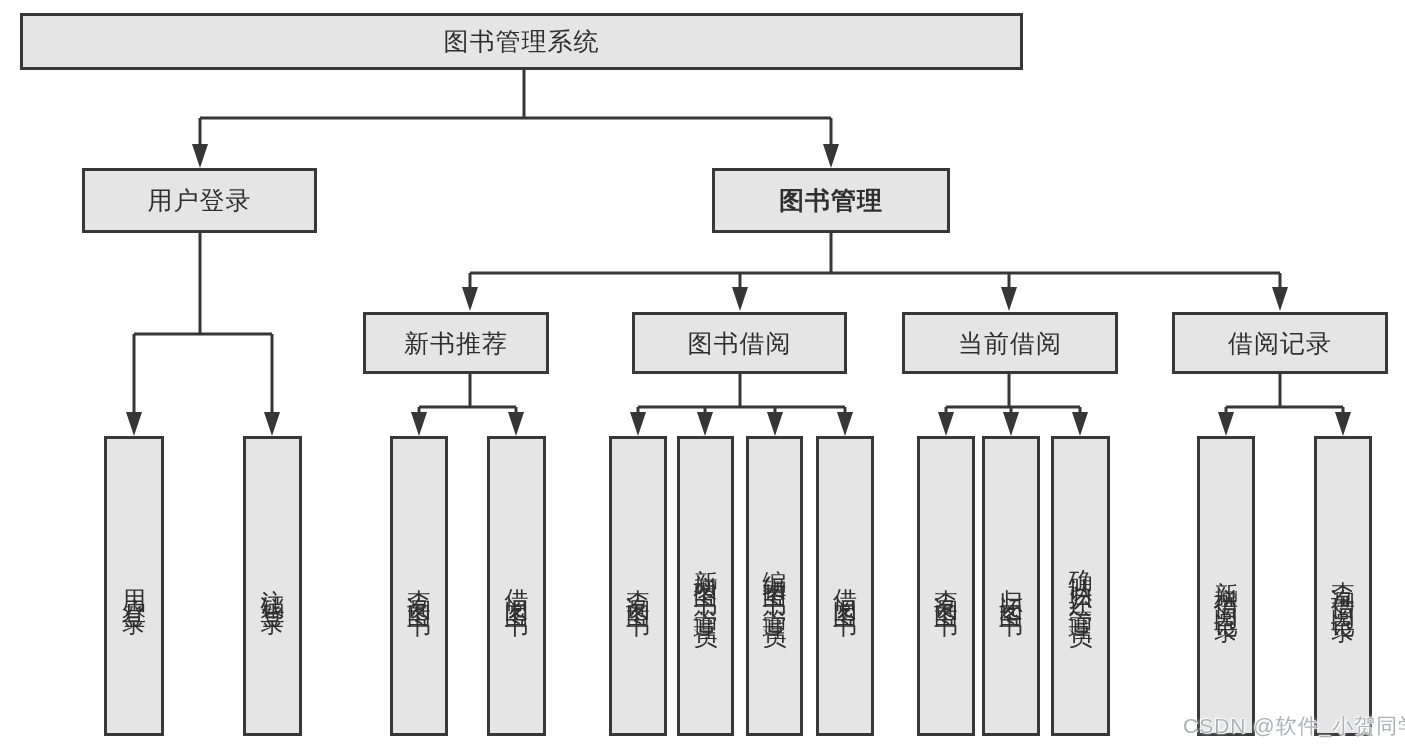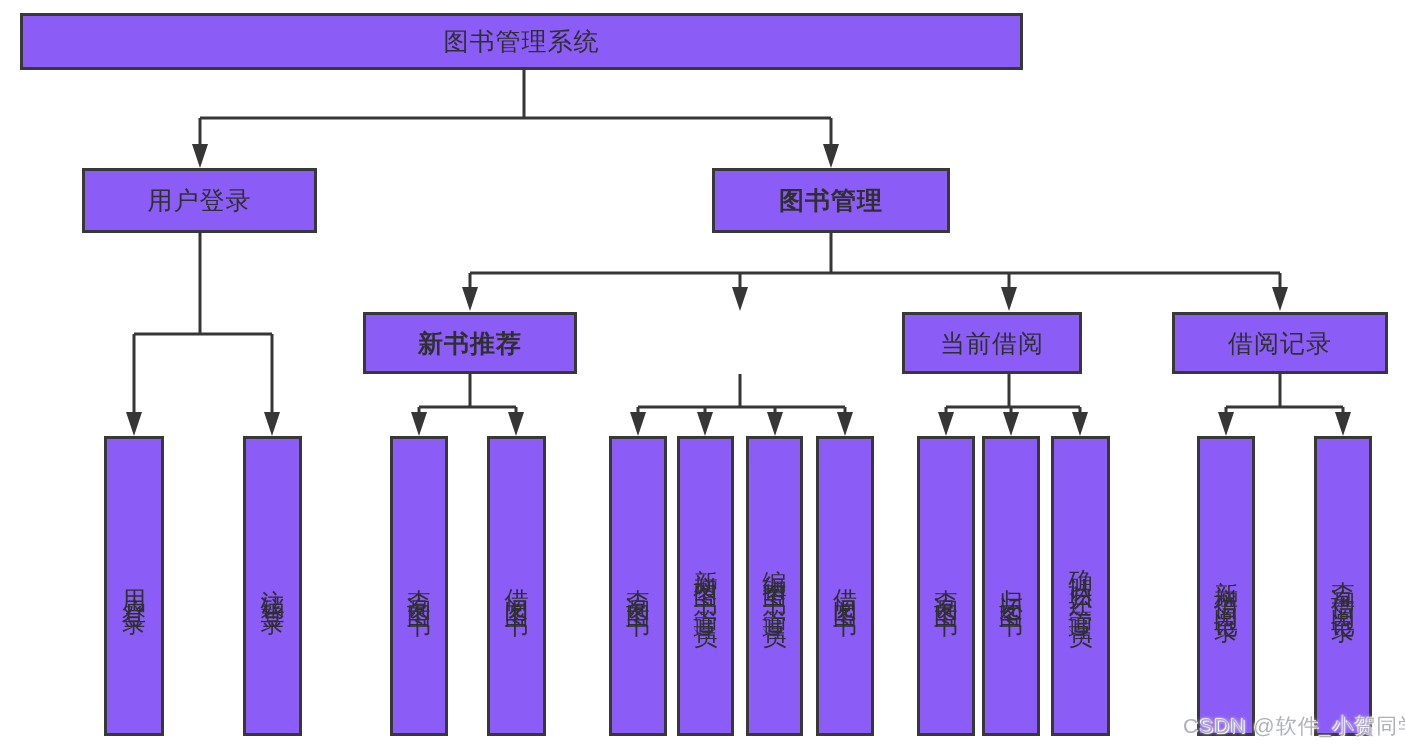--- a/index.html
+++ b/index.html
@@ -6,21 +6,21 @@
   .canvas{
     position:relative;
     width:1405px;height:747px;
     background:#ffffff;
     font-family:"Liberation Sans","DejaVu Sans",sans-serif;
     overflow:hidden;
   }
   svg.connectors{position:absolute;left:0;top:0;z-index:1;}
   .box{
     position:absolute;
-    background:#8b5cf6;
+    background:#e5e5e5;
     border:3px solid #383838;
     box-sizing:border-box;
     display:flex;align-items:center;justify-content:center;
     color:#2f2f2f;
     z-index:2;
     text-align:center;
   }
   .hbox{font-size:25px;letter-spacing:1px;white-space:nowrap;}
   .vbox{
     writing-mode:vertical-rl;
@@ -28,23 +28,23 @@
     font-size:24px;
     letter-spacing:8px;
     line-height:1.0;
   }
   
   #root{left:20px;top:13px;width:1003px;height:57px;}
   
   #l2-user-login{left:82px;top:168px;width:235px;height:65px;}
   #l2-book-mgmt{left:712px;top:168px;width:238px;height:65px;font-weight:bold;}
   
-  #l3-new-rec{left:363px;top:312px;width:214px;height:62px;font-weight:bold;}
+  #l3-new-rec{left:363px;top:312px;width:186px;height:62px;}
   #l3-borrow{left:632px;top:312px;width:215px;height:62px;}
-  #l3-current{left:902px;top:312px;width:180px;height:62px;}
+  #l3-current{left:902px;top:312px;width:216px;height:62px;}
   #l3-records{left:1172px;top:312px;width:216px;height:62px;}
   
   .leaf{top:436px;height:300px;}
   #lf-u1{left:104px;width:60px;}
   #lf-u2{left:243px;width:59px;}
   #lf-n1{left:390px;width:58px;}
   #lf-n2{left:487px;width:59px;}
   #lf-b1{left:609px;width:58px;}
   #lf-b2{left:677px;width:57px;}
   #lf-b3{left:746px;width:57px;}
@@ -109,20 +109,21 @@
       <polygon points="1335,412 1351,412 1343,436"></polygon>
     </g>
   </svg>
 
   <div id="root" class="box hbox">图书管理系统</div>
 
   <div id="l2-user-login" class="box hbox">用户登录</div>
   <div id="l2-book-mgmt" class="box hbox">图书管理</div>
 
   <div id="l3-new-rec" class="box hbox">新书推荐</div>
+  <div id="l3-borrow" class="box hbox">图书借阅</div>
   <div id="l3-current" class="box hbox">当前借阅</div>
   <div id="l3-records" class="box hbox">借阅记录</div>
 
   <div id="lf-u1" class="box vbox leaf">用户登录</div>
   <div id="lf-u2" class="box vbox leaf">注销登录</div>
 
   <div id="lf-n1" class="box vbox leaf">查询图书</div>
   <div id="lf-n2" class="box vbox leaf">借阅图书</div>
 
   <div id="lf-b1" class="box vbox leaf">查询图书</div>

